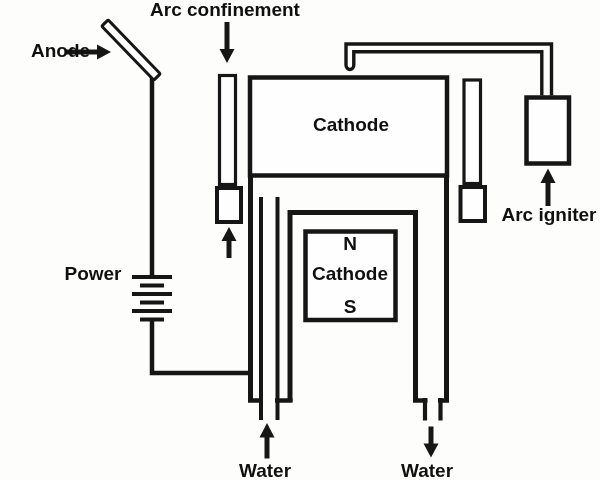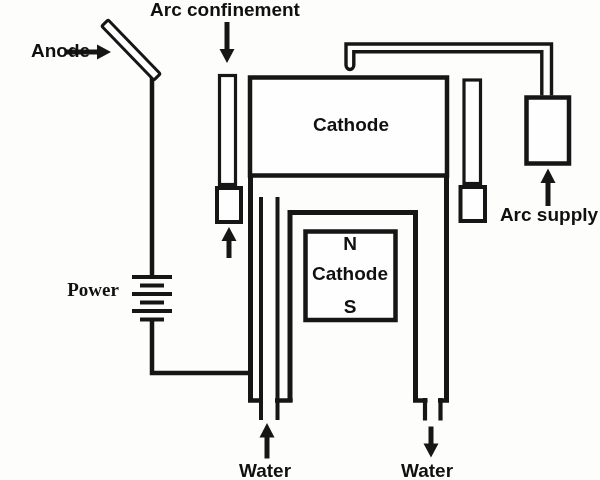--- a/index.html
+++ b/index.html
@@ -108,29 +108,29 @@
     </g>
   </svg>
 
   <div class="lbl left" style="left:3px;top:40px;width:64px;">Anode</div>
 
   <div class="lbl" style="left:143px;top:-1px;width:164px;">Arc confinement</div>
 
   <div class="lbl" style="left:301px;top:114px;width:100px;">Cathode</div>
 
 
-  <div class="lbl" style="left:48px;top:278px;width:90px;font-family:Liberation Serif, serif;">
+  <div class="lbl" style="left:48px;top:262px;width:90px;">
     <span class="ps-line">Power</span>
   </div>
 
   <div class="lbl" style="left:325px;top:233px;width:50px;">N</div>
 
   <div class="lbl" style="left:310px;top:263px;width:80px;">Cathode</div>
 
   <div class="lbl" style="left:325px;top:296px;width:50px;">S</div>
 
-  <div class="lbl" style="left:499px;top:204px;width:100px;">Arc supply</div>
+  <div class="lbl" style="left:499px;top:204px;width:100px;">Arc igniter</div>
 
   <div class="lbl" style="left:235px;top:460px;width:60px;">Water</div>
 
   <div class="lbl" style="left:397px;top:460px;width:60px;">Water</div>
 
 </div>
 
 </body></html>

